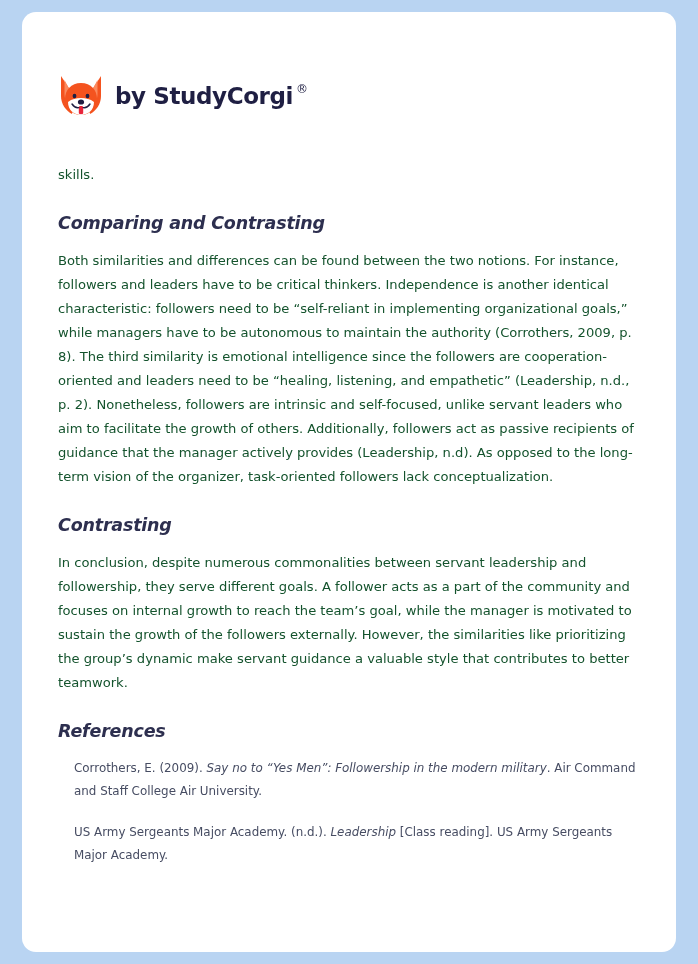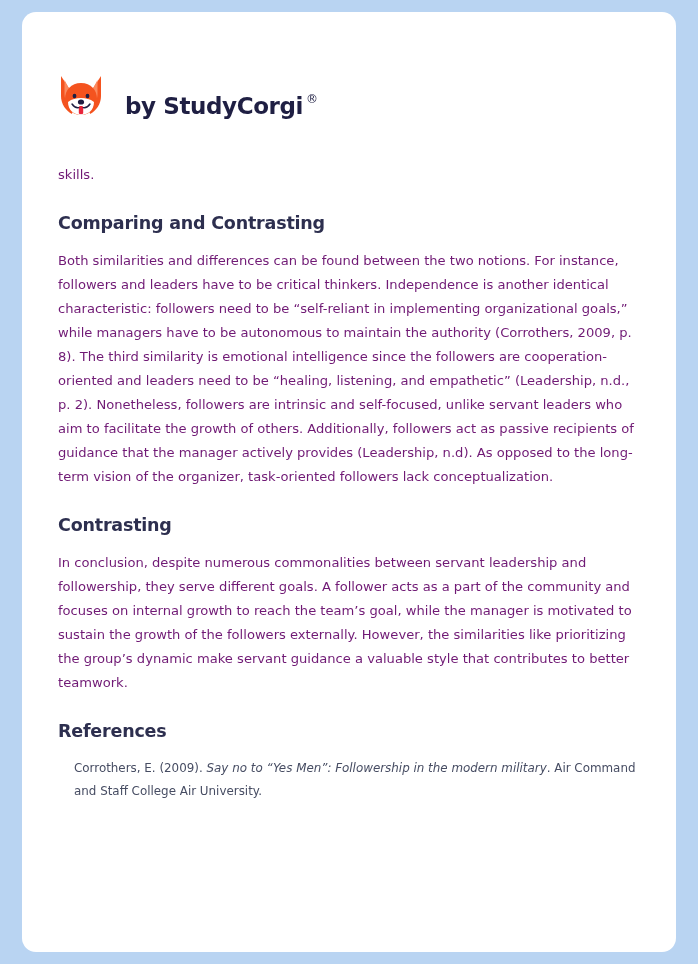--- a/index.html
+++ b/index.html
@@ -25,22 +25,22 @@
     overflow: hidden;
   }
   .doc-header {
     display: flex;
     align-items: center;
     justify-content: space-between;
     padding: 62px 22px 0 36px;
   }
   .brand {
     display: flex;
-    align-items: flex-end;
-    gap: 21px;
+    align-items: center;
+    gap: 11px;
   }
   .corgi-logo {
     width: 46px;
     height: 44px;
     display: block;
     flex: none;
   }
   .brand-wordmark {
     display: flex;
     align-items: flex-start;
@@ -78,32 +78,32 @@
     white-space: nowrap;
   }
   .doc-body {
     padding: 0 36px;
     margin-top: 45px;
     color: #3c4257;
   }
   .para {
     font-size: 13.1px;
     line-height: 24px;
-    color: #701a75;
+    color: #14532d;
     margin: 0 0 21px 0;
     text-align: left;
   }
   .section-heading {
     font-size: 17.5px;
     font-weight: bold;
     color: #2d2f4f;
     margin: 0 0 16px 0;
     letter-spacing: -0.2px;
   }
-  .heading-spaced { margin-top: 26px; }
+  .heading-spaced { margin-top: 26px; font-style: italic; }
   .ref-entry {
     font-size: 11.9px;
     line-height: 23px;
     color: #474d63;
     margin: 0 0 18px 16px;
   }
   .ref-entry i { font-style: italic; }
 </style>
 </head>
 <body>
@@ -142,15 +142,18 @@
 
     <h2 class="section-heading heading-spaced">Contrasting</h2>
     <p class="para">In conclusion, despite numerous commonalities between servant leadership and followership, they serve different goals. A follower acts as a part of the community and focuses on internal growth to reach the team’s goal, while the manager is motivated to sustain the growth of the followers externally. However, the similarities like prioritizing the group’s dynamic make servant guidance a valuable style that contributes to better teamwork.</p>
 
     <h2 class="section-heading heading-spaced">References</h2>
 
     <p class="ref-entry">
       <span>Corrothers, E. (2009). </span><i>Say no to “Yes Men”: Followership in the modern military</i><span>. Air Command and Staff College Air University.</span>
     </p>
 
+    <p class="ref-entry">
+      <span>US Army Sergeants Major Academy. (n.d.). </span><i>Leadership</i><span> [Class reading]. US Army Sergeants Major Academy.</span>
+    </p>
 
   </div>
 </div>
 
 </body></html>

